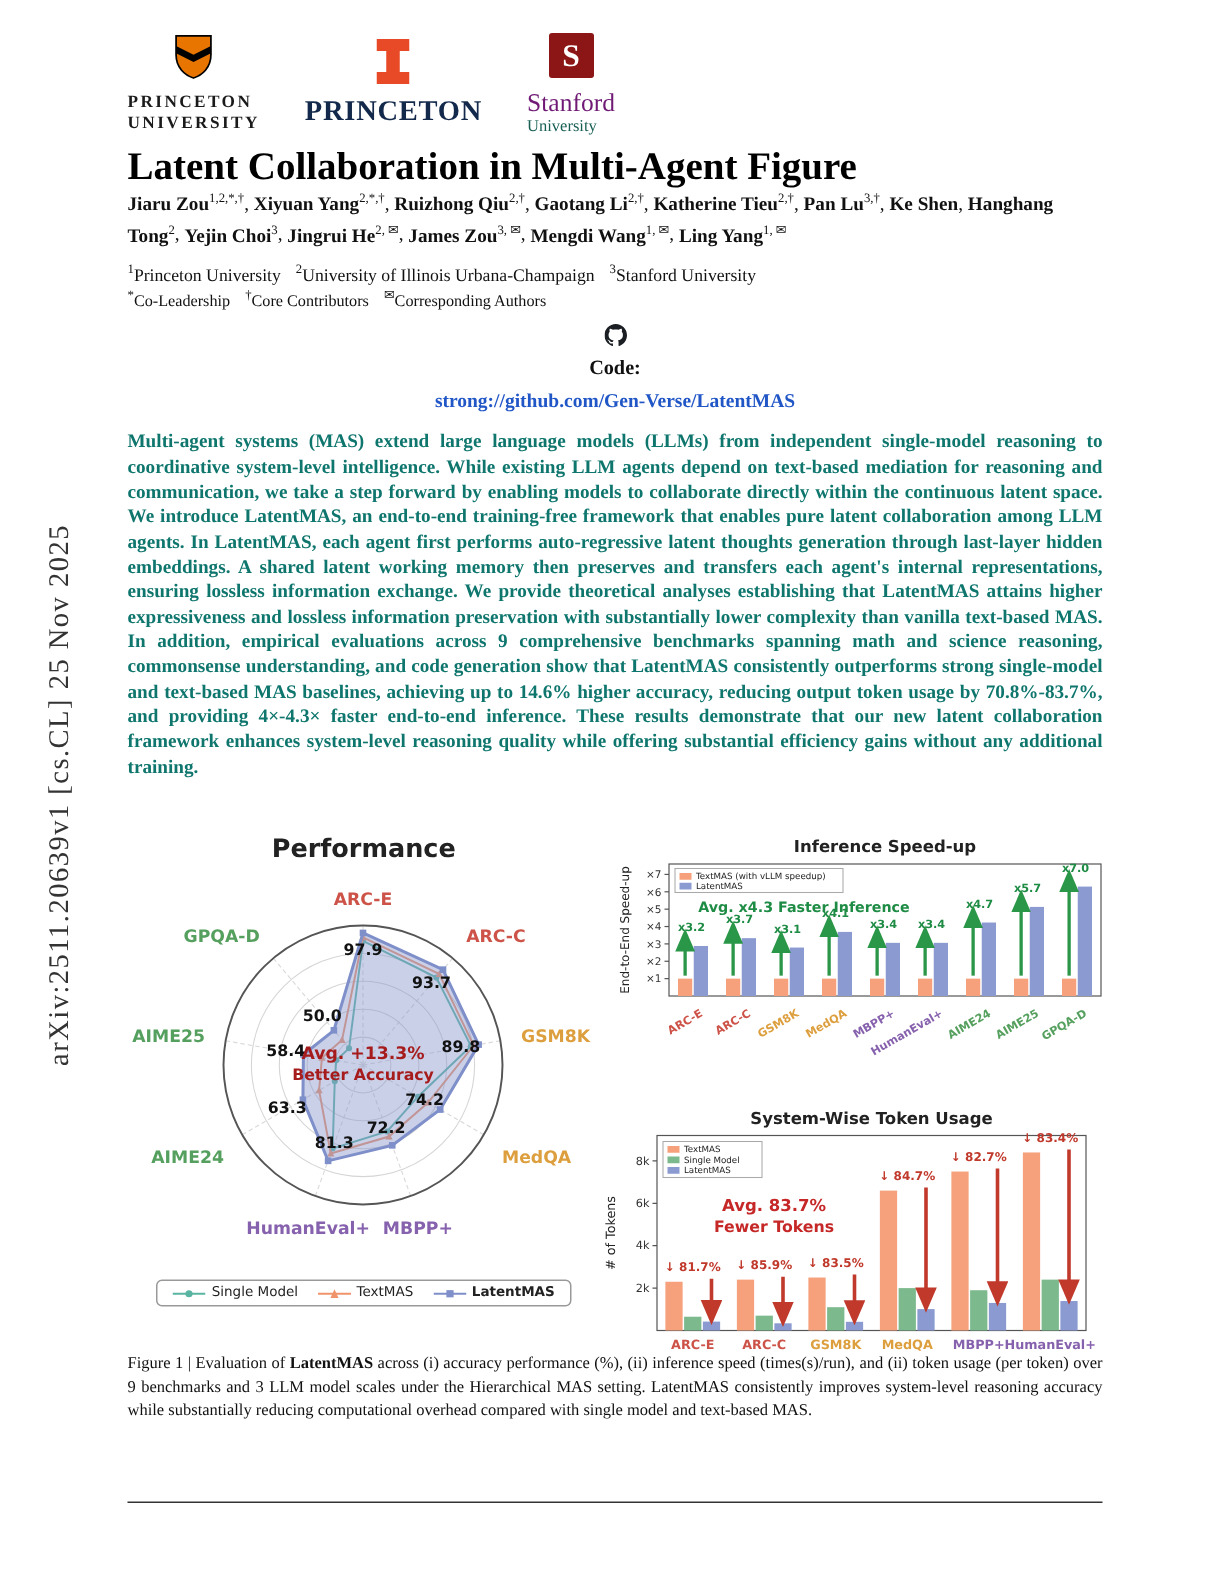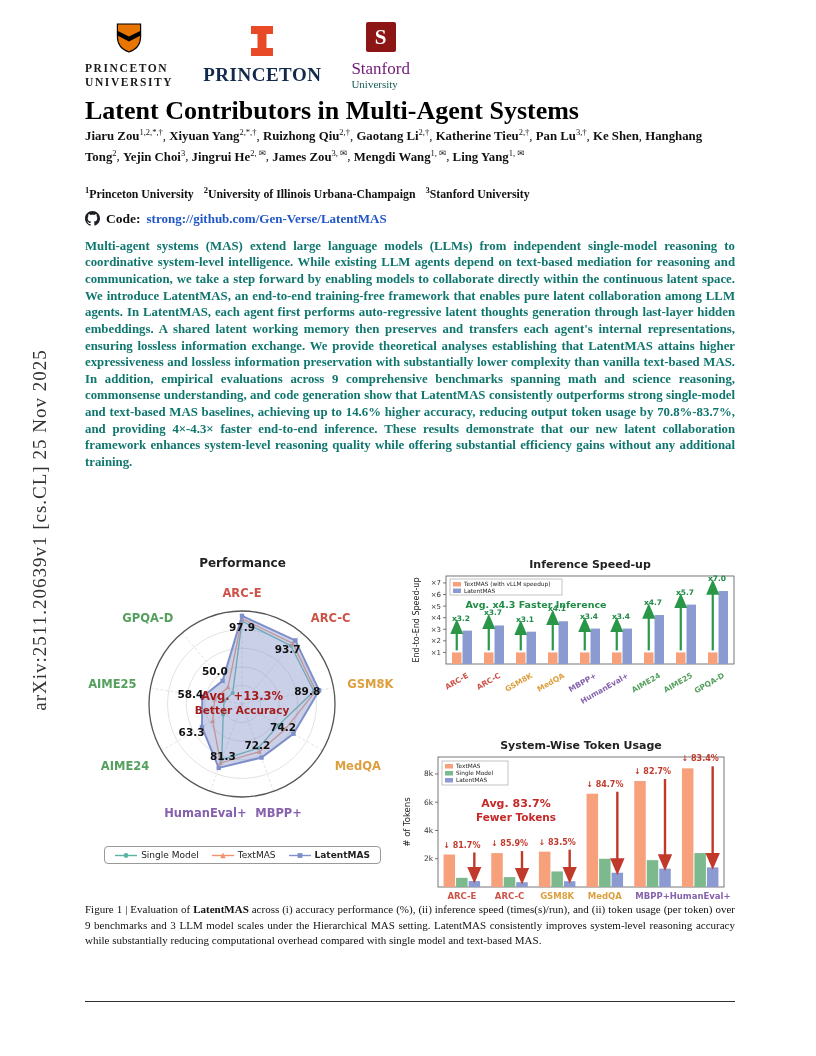--- a/index.html
+++ b/index.html
@@ -18,36 +18,36 @@
   .ill-text { font-size:19px; font-weight:bold; color:#13294B; letter-spacing:0.5px; }
   .stan-s { width:30px; height:30px; background:#8C1515; color:#fff; font-weight:bold; font-size:21px;
             display:flex; align-items:center; justify-content:center; border-radius:2px; }
   .stan-1 { font-size:17px; color:#701a75; line-height:1.05; }
   .stan-2 { font-size:11px; color:#175E54; }
 
   .title { margin-top:18px; font-size:26px; font-weight:bold; color:#000; }
 
   .authors { font-size:12.8px; line-height:1.5; width:650px; }
   .authors sup, .affils sup, .notes sup { font-size:8.5px; }
-  .affils { margin-top:18px; font-size:11.8px;font-weight:bold; }
+  .affils { margin-top:7px; font-size:11.8px; }
   .affils span { margin-right:10px; }
   .notes { margin-top:1px; font-size:10.8px; }
   .notes span { margin-right:10px; }
 
-  .code-row { margin-top:9px; display:flex; align-items:center; gap:6px; font-size:13.5px; }
+  .code-row { margin-top:9px; display:flex; align-items:center; gap:6px; font-size:13.5px;flex-direction:column; }
   .code-label { font-weight:bold; }
   .code-link { font-weight:bold; color:#2156c7; text-decoration:none; font-size:13px; }
 
   .abstract { margin-top:11px; width:650px; font-size:12.8px; font-weight:bold; line-height:1.3;
               text-align:justify; color:#0f766e; }
 
   .radar-box  { position:absolute; left:85px;  top:556px; width:315px; }
   .speedup-box{ position:absolute; left:408px; top:556px; width:332px; }
   .tokens-box { position:absolute; left:398px; top:737px; width:332px; }
-  .chart-title { font-family:"DejaVu Sans", sans-serif; font-size:12px; font-weight:bold; text-align:center; color:#222; }
+  .chart-title { font-family:"DejaVu Sans", sans-serif; font-size:17px; font-weight:bold; text-align:center; color:#222; }
 
   .radar-legend { display:flex; justify-content:center; margin-top:2px; }
   .legend-box { display:inline-flex; gap:13px; border:1px solid #999; border-radius:4px; padding:3px 10px;
                 background:#fff; font-family:"DejaVu Sans", sans-serif; font-size:9px; color:#222; align-items:center; }
   .legend-item { display:inline-flex; align-items:center; gap:4px; }
 
   .caption { position:absolute; left:85px; top:902px; width:650px; font-size:11px; line-height:1.42;
              text-align:justify; }
   .footer-rule { position:absolute; left:85px; top:1001px; width:650px; border-top:1px solid #333; }
   .footer { position:absolute; left:85px; top:1008px; width:650px; font-style:italic; font-size:10.8px; color:#222; }
@@ -82,24 +82,25 @@
       </div>
       <div class="logo">
         <div class="stan-s">S</div>
         <div>
           <div class="stan-1">Stanford</div>
           <div class="stan-2">University</div>
         </div>
       </div>
     </div>
 
-    <h1 class="title">Latent Contributors in Multi-Agent Systems</h1>
+    <h1 class="title">Latent Collaboration in Multi-Agent Figure</h1>
 
     <div class="authors" id="author-list"><span><b>Jiaru Zou</b><sup>1,2,*,†</sup></span>, <span><b>Xiyuan Yang</b><sup>2,*,†</sup></span>, <span><b>Ruizhong Qiu</b><sup>2,†</sup></span>, <span><b>Gaotang Li</b><sup>2,†</sup></span>, <span><b>Katherine Tieu</b><sup>2,†</sup></span>, <span><b>Pan Lu</b><sup>3,†</sup></span>, <span><b>Ke Shen</b></span>, <span><b>Hanghang Tong</b><sup>2</sup></span>, <span><b>Yejin Choi</b><sup>3</sup></span>, <span><b>Jingrui He</b><sup>2, ✉</sup></span>, <span><b>James Zou</b><sup>3, ✉</sup></span>, <span><b>Mengdi Wang</b><sup>1, ✉</sup></span>, <span><b>Ling Yang</b><sup>1, ✉</sup></span></div>
     <div class="affils" id="affil-list"><span><sup>1</sup>Princeton University</span><span><sup>2</sup>University of Illinois Urbana-Champaign</span><span><sup>3</sup>Stanford University</span></div>
+    <div class="notes" id="note-list"><span><sup>*</sup>Co-Leadership</span><span><sup>†</sup>Core Contributors</span><span><sup>✉</sup>Corresponding Authors</span></div>
 
     <div class="code-row">
       <svg width="15" height="15" viewBox="0 0 24 24">
         <path fill="#1b1f23" d="M12 0C5.37 0 0 5.37 0 12c0 5.3 3.438 9.8 8.205 11.385.6.11.82-.26.82-.577 0-.285-.01-1.04-.015-2.04-3.338.724-4.042-1.61-4.042-1.61-.546-1.385-1.333-1.754-1.333-1.754-1.09-.745.082-.73.082-.73 1.205.085 1.838 1.237 1.838 1.237 1.07 1.834 2.807 1.304 3.492.997.108-.775.418-1.305.76-1.605-2.665-.3-5.466-1.332-5.466-5.93 0-1.31.468-2.38 1.235-3.22-.123-.303-.535-1.523.117-3.176 0 0 1.008-.322 3.3 1.23.957-.266 1.983-.4 3.003-.404 1.02.005 2.047.138 3.006.404 2.29-1.552 3.297-1.23 3.297-1.23.653 1.653.24 2.873.118 3.176.77.84 1.233 1.91 1.233 3.22 0 4.61-2.804 5.625-5.476 5.92.43.372.814 1.102.814 2.222 0 1.606-.015 2.898-.015 3.293 0 .32.216.694.825.576C20.565 21.796 24 17.3 24 12c0-6.63-5.37-12-12-12z"></path>
       </svg>
       <span class="code-label">Code:</span>
       <a class="code-link" href="#">strong://github.com/Gen-Verse/LatentMAS</a>
     </div>
 
     <p class="abstract">Multi-agent systems (MAS) extend large language models (LLMs) from independent single-model reasoning to coordinative system-level intelligence. While existing LLM agents depend on text-based mediation for reasoning and communication, we take a step forward by enabling models to collaborate directly within the continuous latent space. We introduce LatentMAS, an end-to-end training-free framework that enables pure latent collaboration among LLM agents. In LatentMAS, each agent first performs auto-regressive latent thoughts generation through last-layer hidden embeddings. A shared latent working memory then preserves and transfers each agent's internal representations, ensuring lossless information exchange. We provide theoretical analyses establishing that LatentMAS attains higher expressiveness and lossless information preservation with substantially lower complexity than vanilla text-based MAS. In addition, empirical evaluations across 9 comprehensive benchmarks spanning math and science reasoning, commonsense understanding, and code generation show that LatentMAS consistently outperforms strong single-model and text-based MAS baselines, achieving up to 14.6% higher accuracy, reducing output token usage by 70.8%-83.7%, and providing 4×-4.3× faster end-to-end inference. These results demonstrate that our new latent collaboration framework enhances system-level reasoning quality while offering substantial efficiency gains without any additional training.</p>

